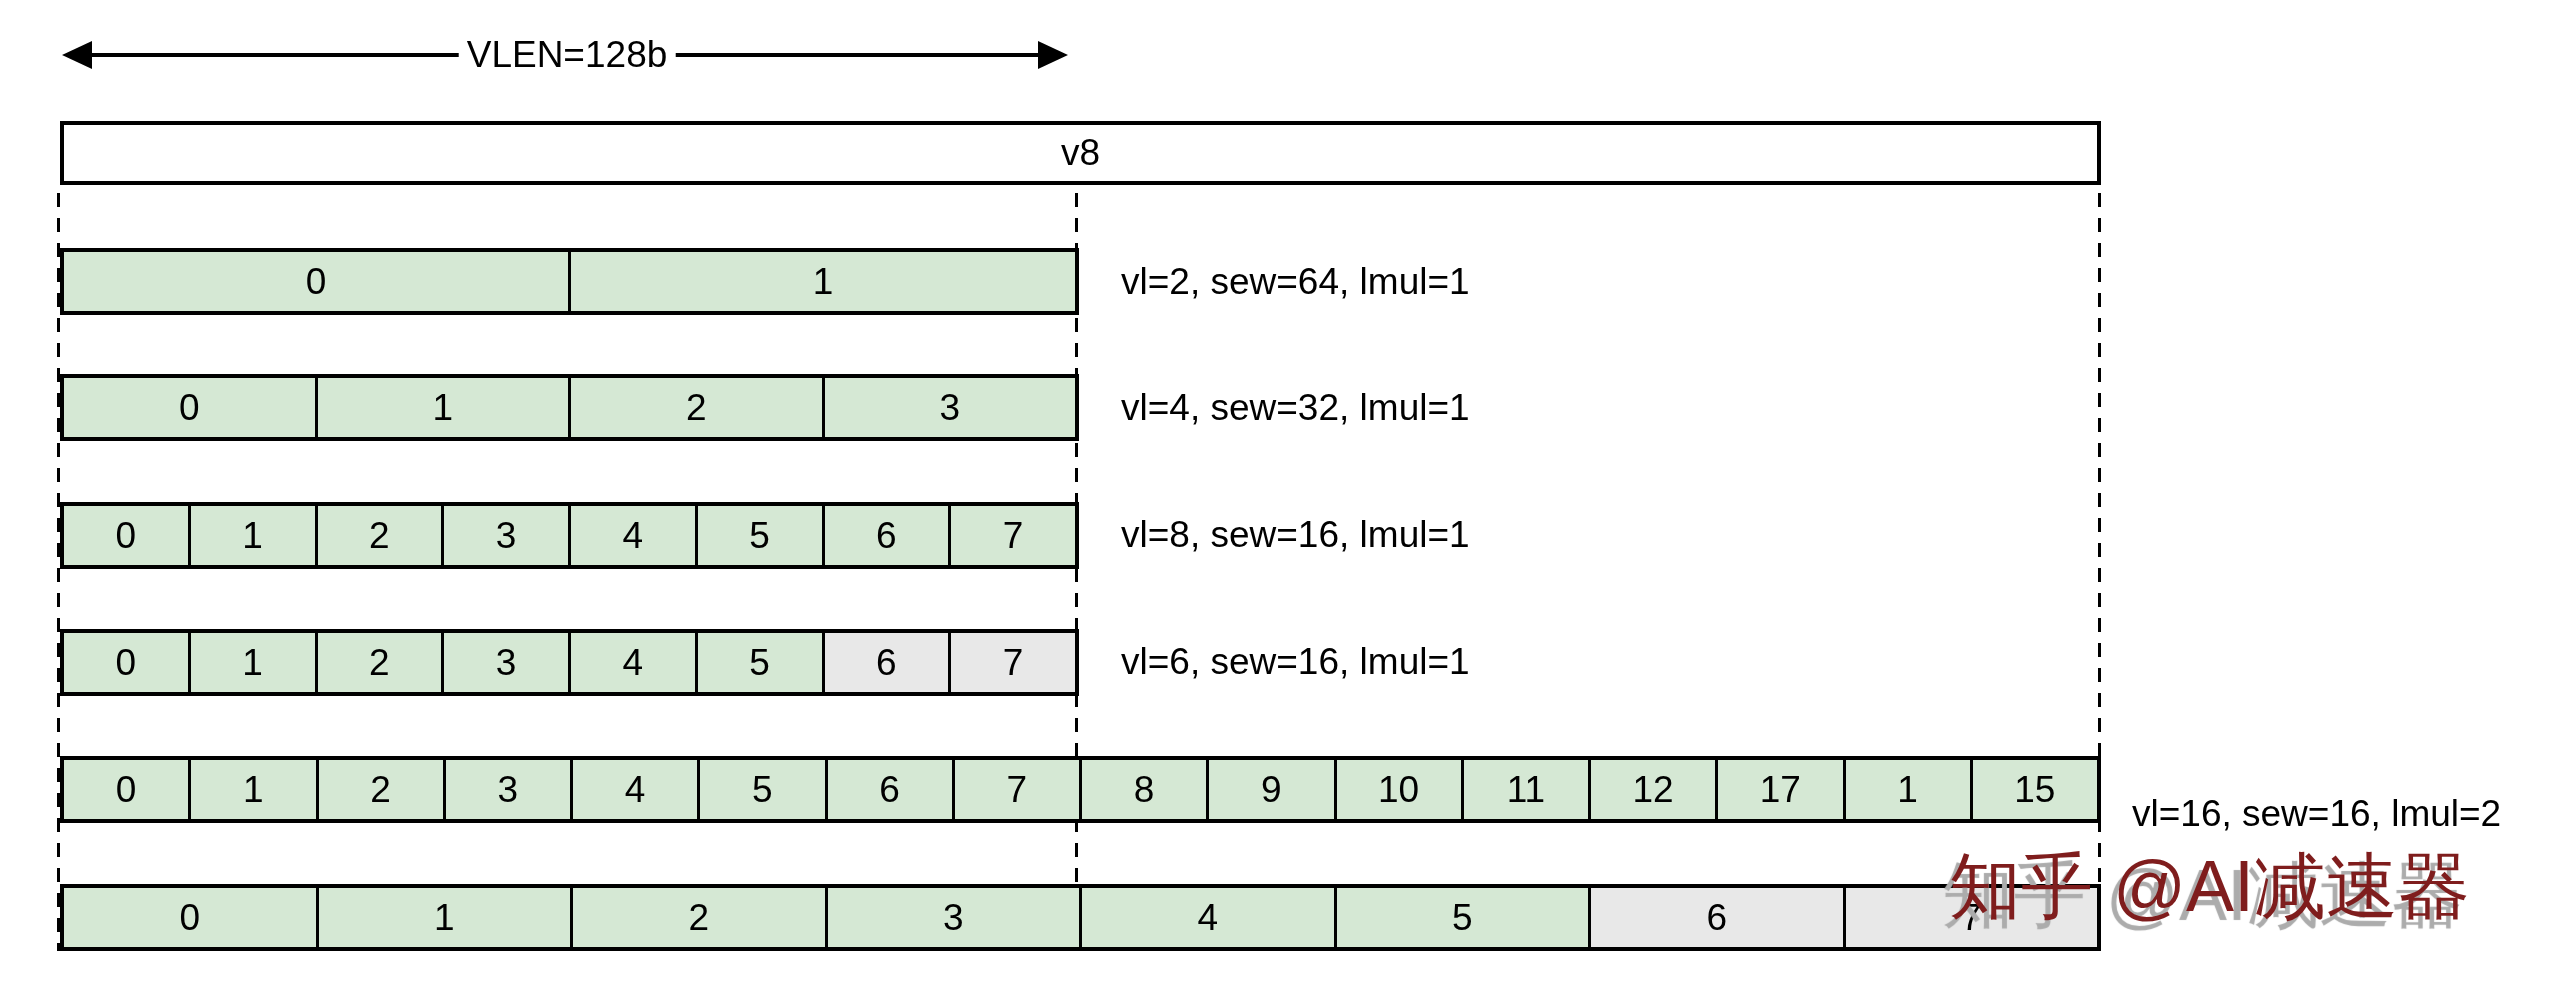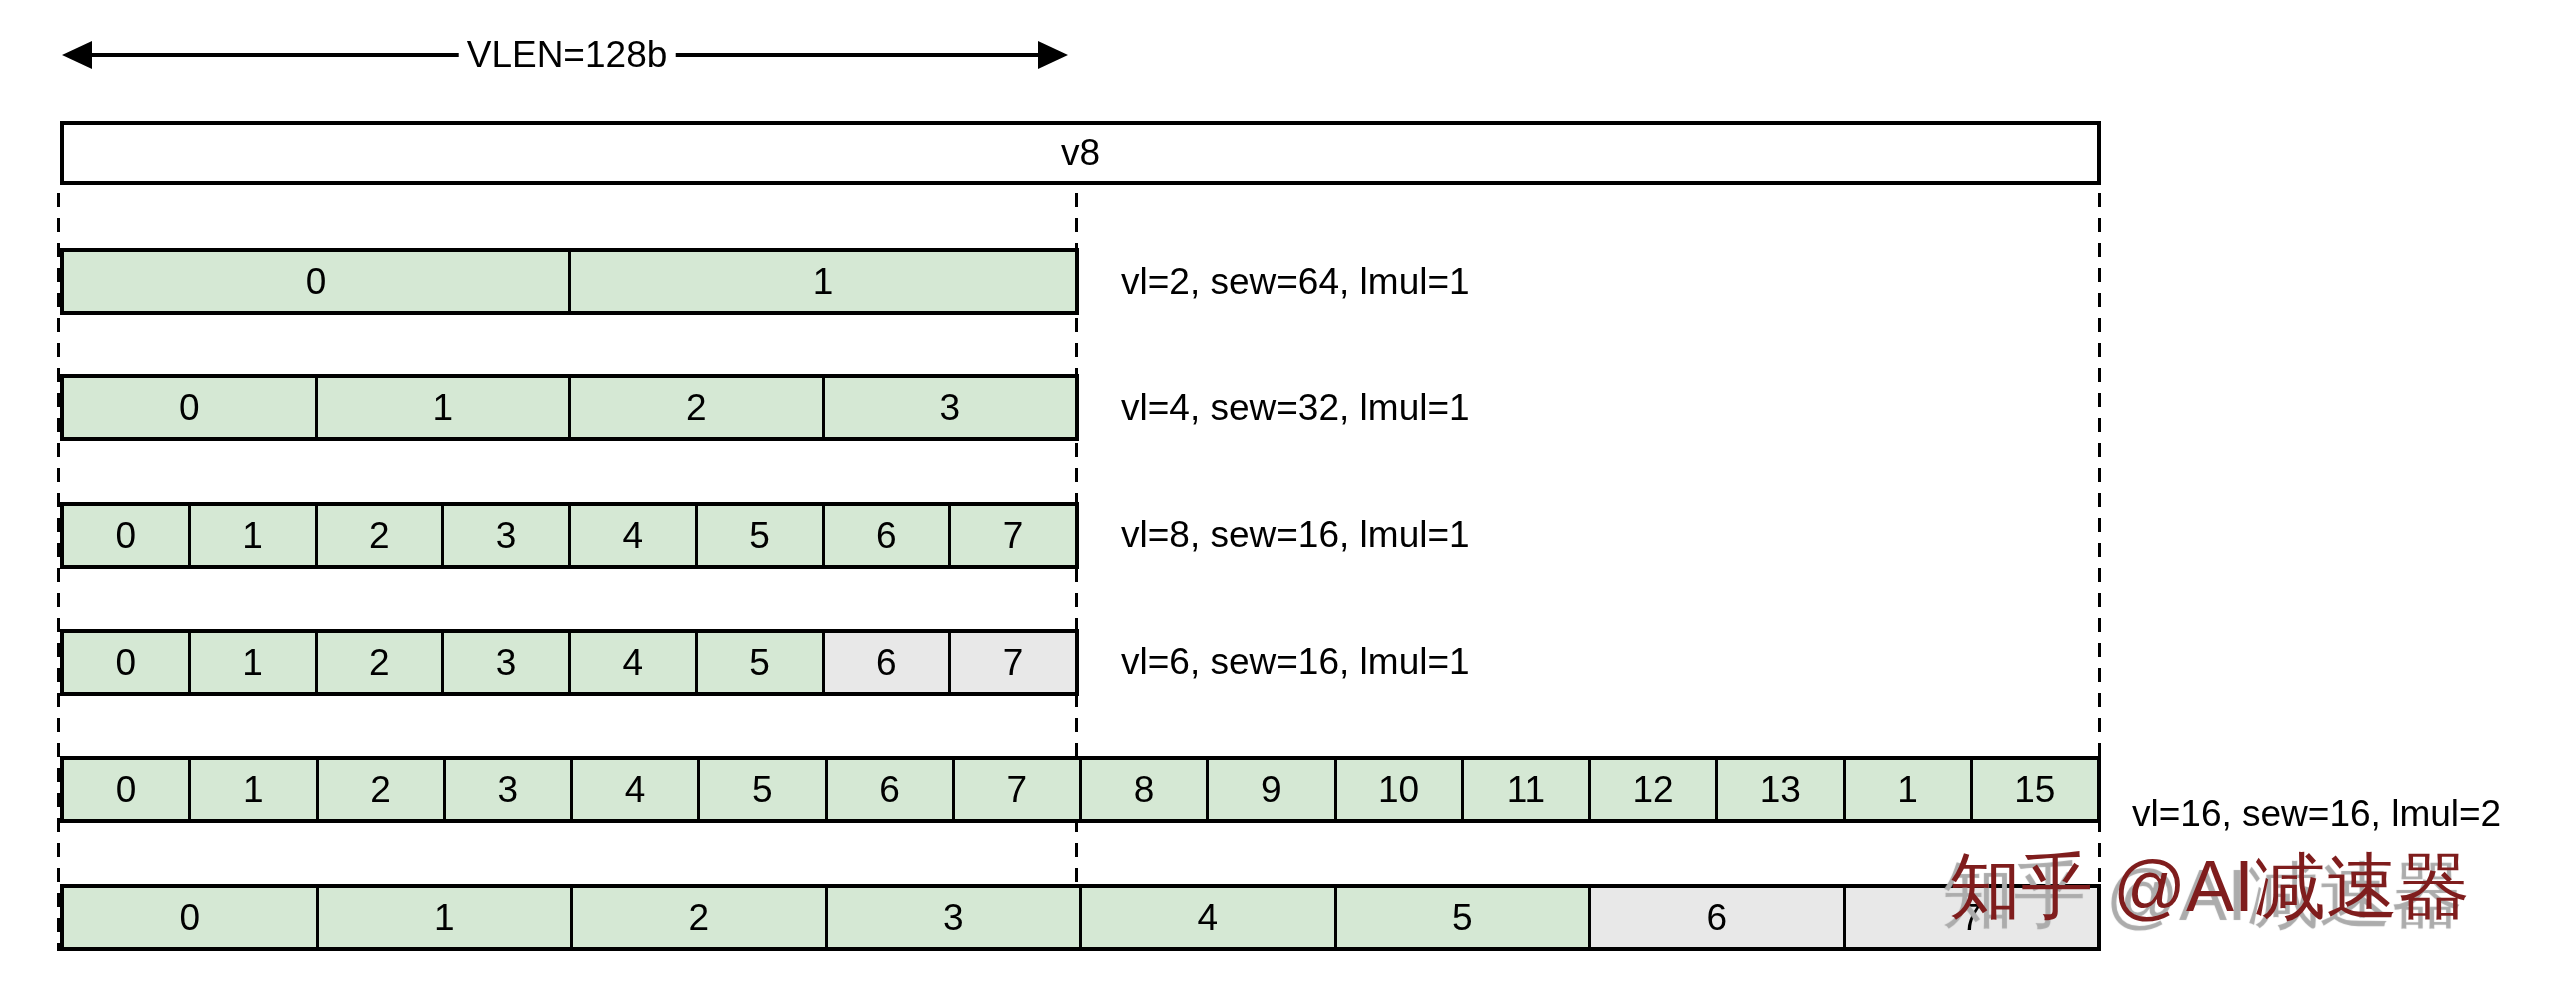--- a/index.html
+++ b/index.html
@@ -167,21 +167,21 @@
       <div class="cell">3</div>
       <div class="cell">4</div>
       <div class="cell">5</div>
       <div class="cell">6</div>
       <div class="cell">7</div>
       <div class="cell">8</div>
       <div class="cell">9</div>
       <div class="cell">10</div>
       <div class="cell">11</div>
       <div class="cell">12</div>
-      <div class="cell">13</div>
+      <div class="cell">17</div>
       <div class="cell">1</div>
       <div class="cell">15</div>
     </div>
   <div class="elem-row row6 w-double">
       <div class="cell">0</div>
       <div class="cell">1</div>
       <div class="cell">2</div>
       <div class="cell">3</div>
       <div class="cell">4</div>
       <div class="cell">5</div>

